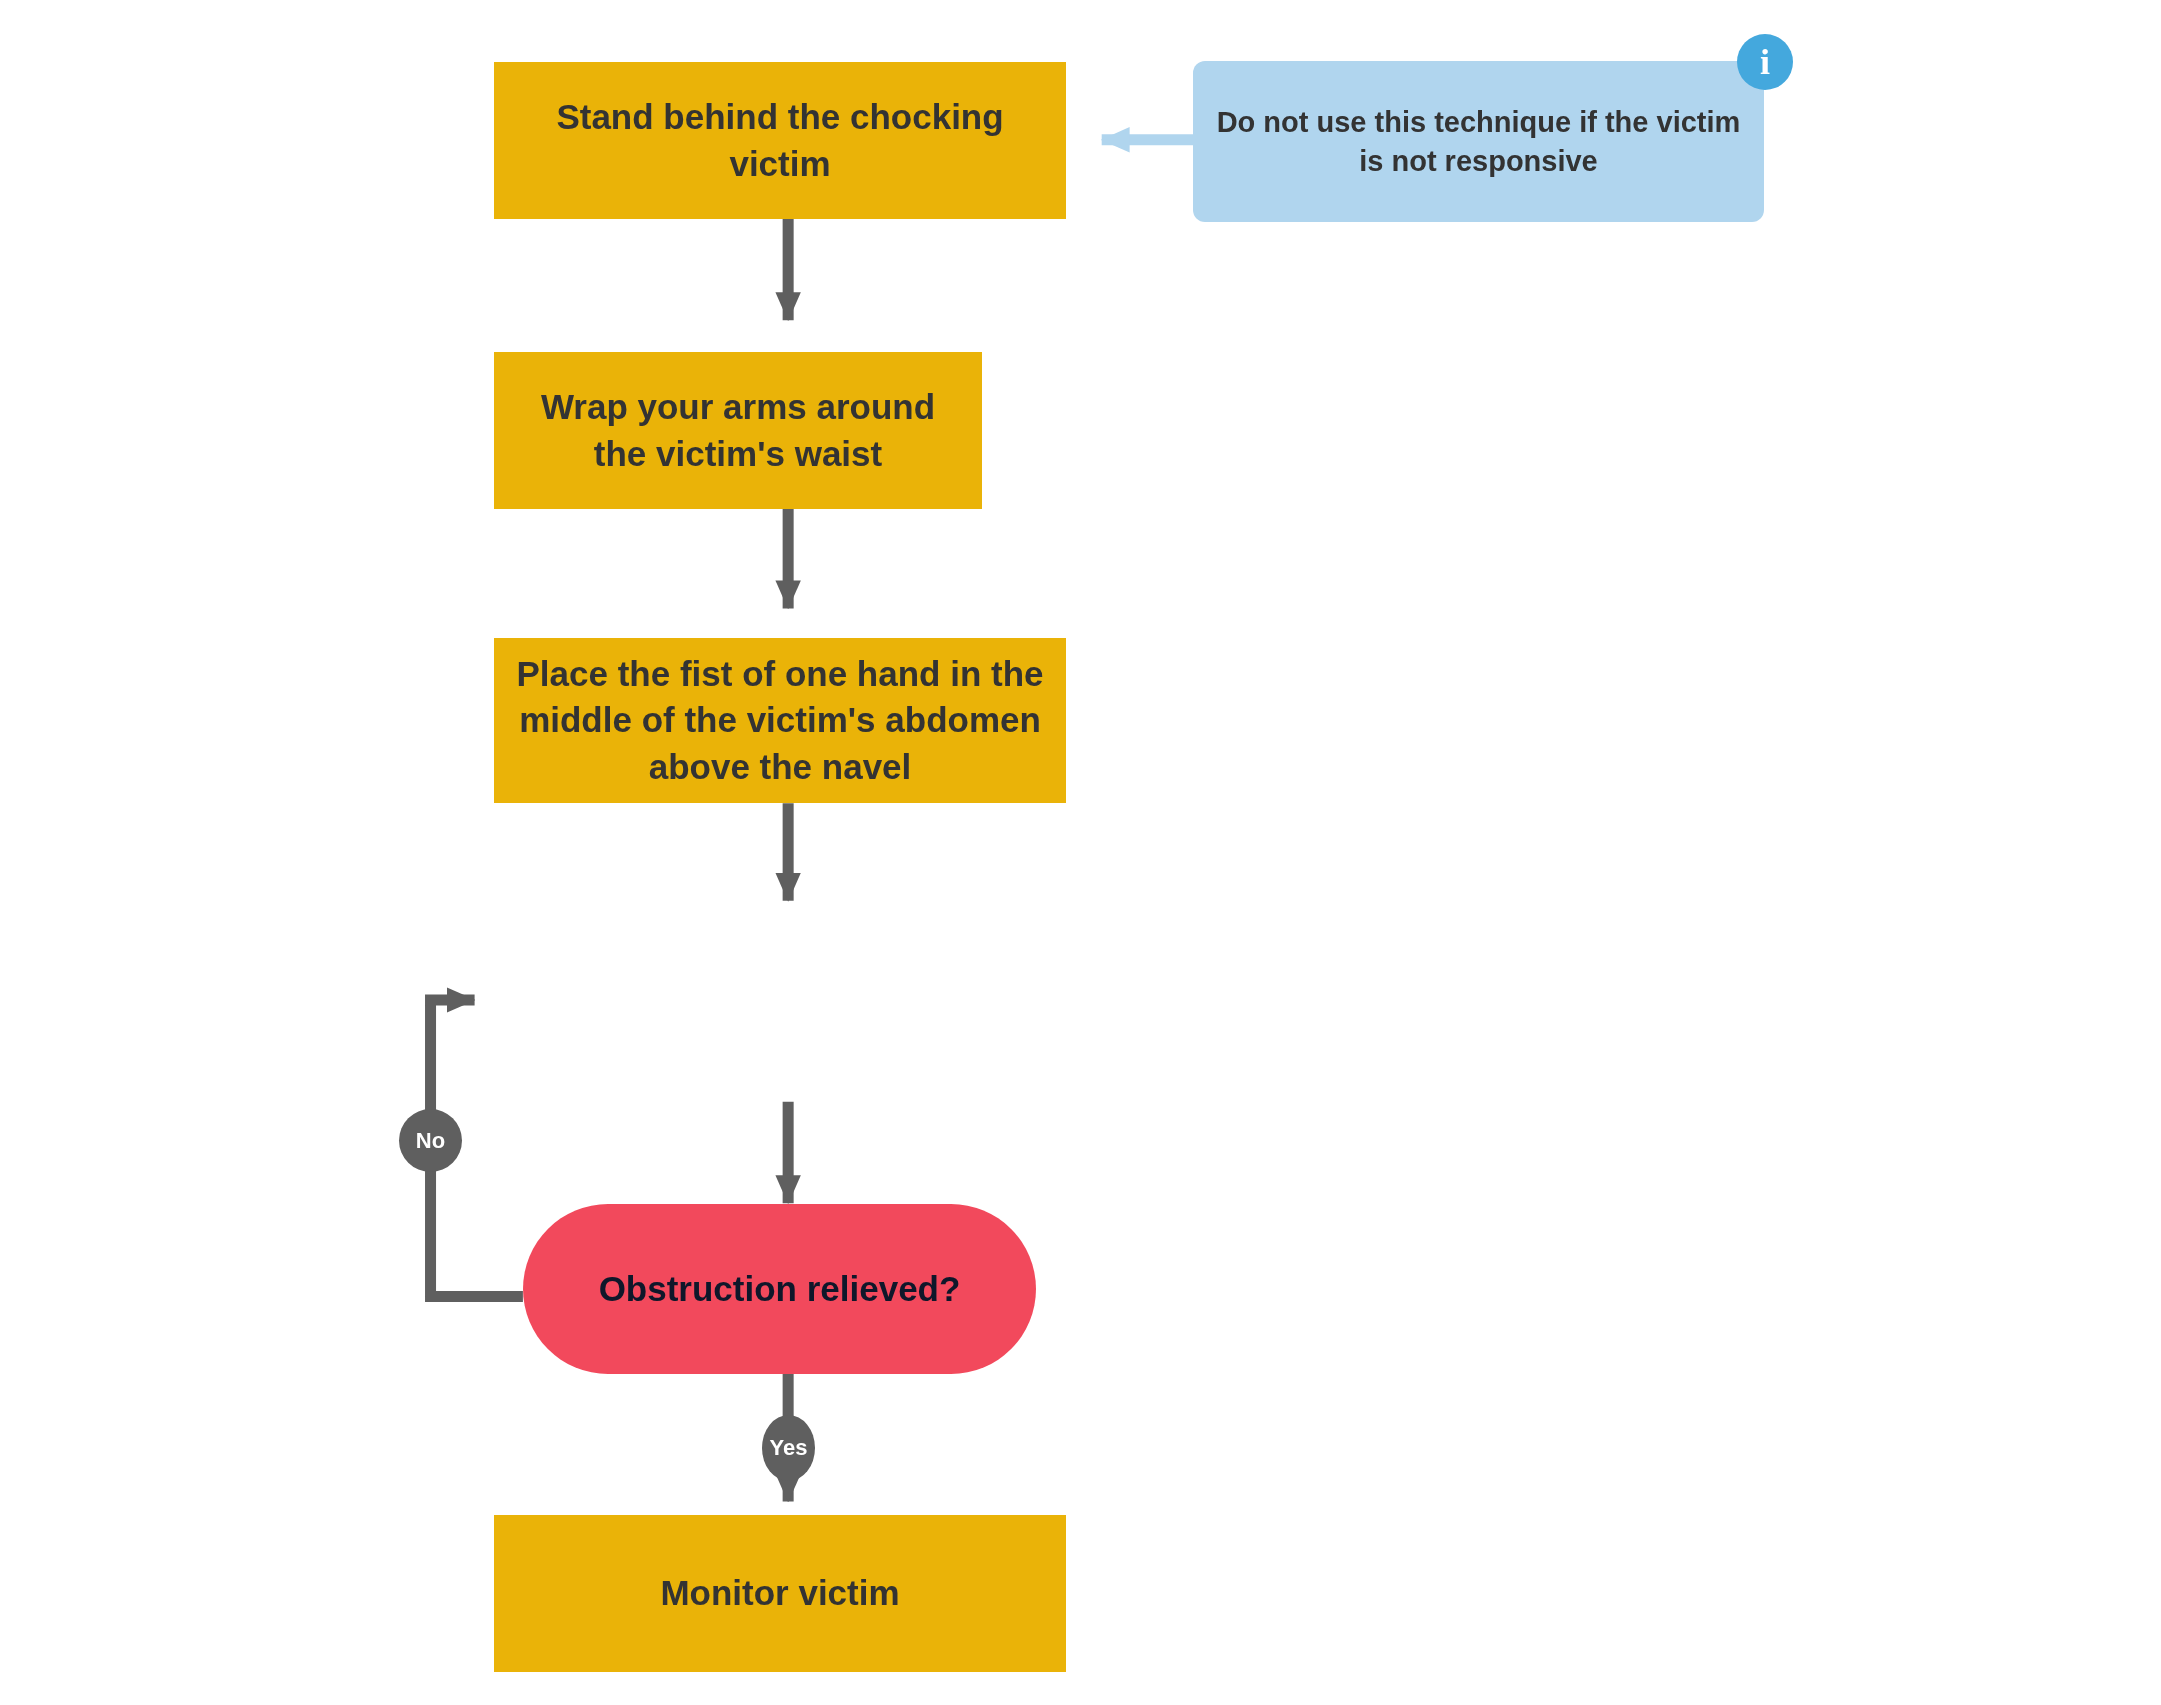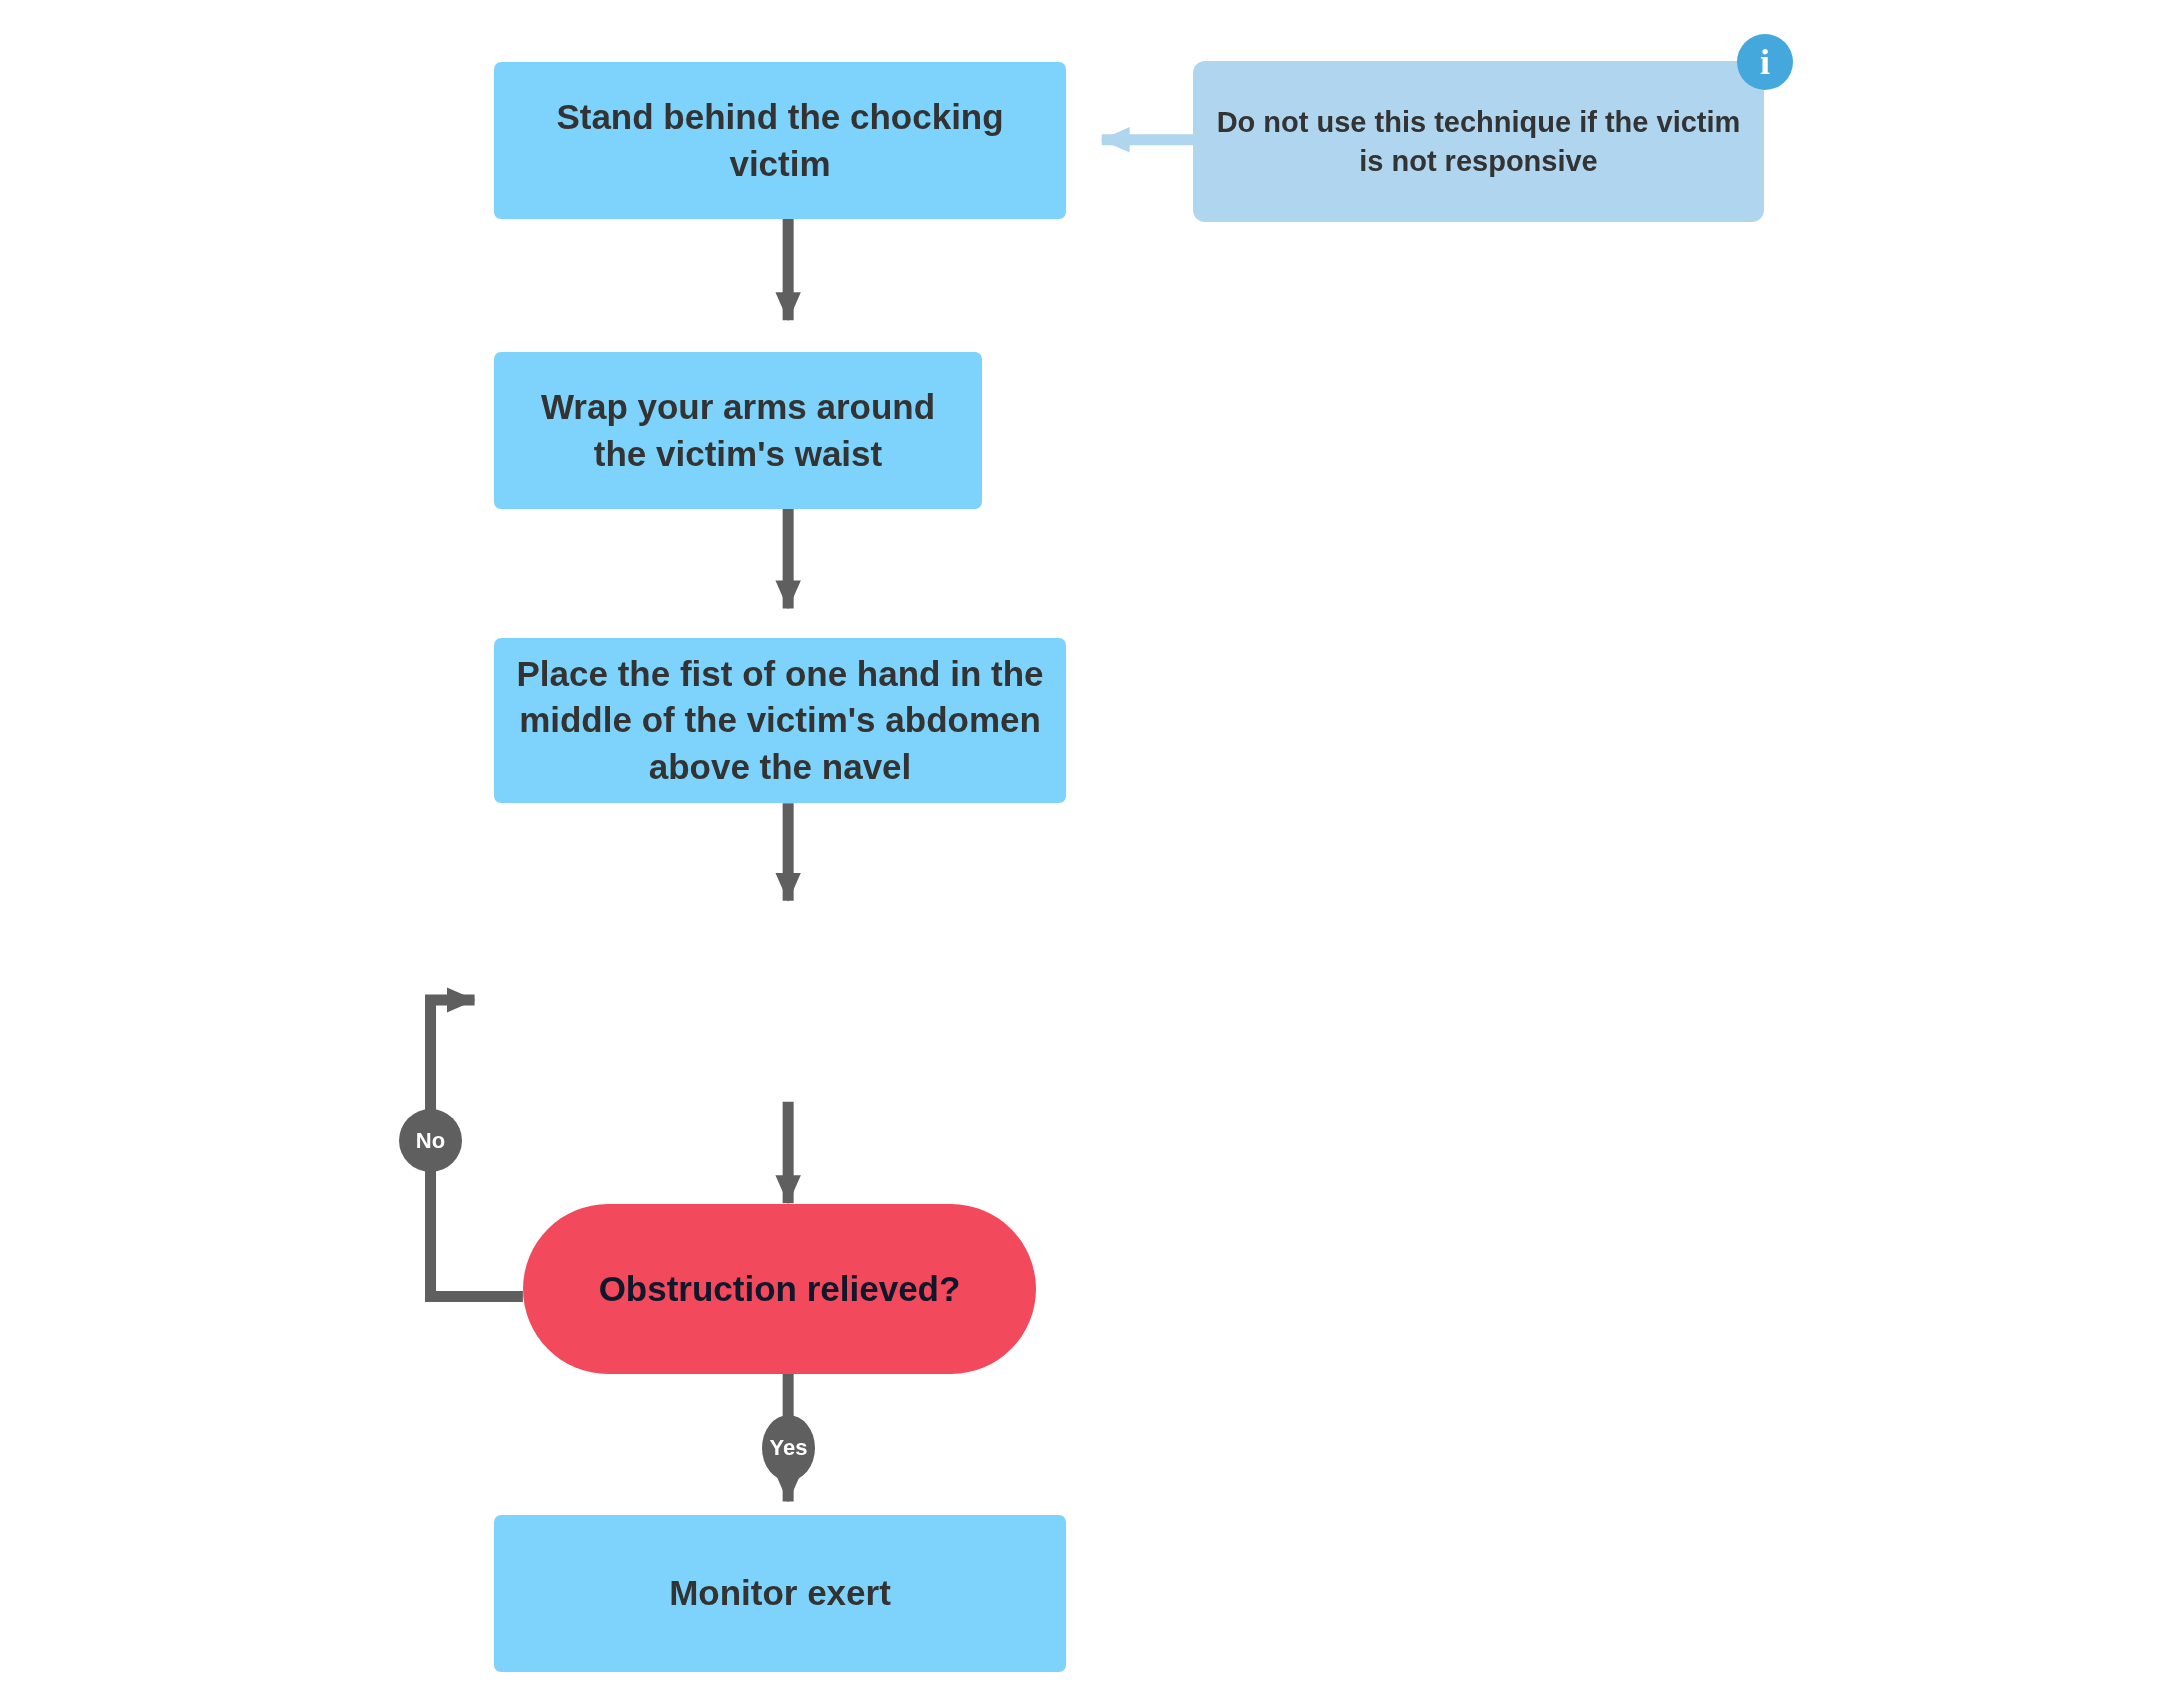--- a/index.html
+++ b/index.html
@@ -29,23 +29,23 @@
     box-sizing: border-box;
     display: flex;
     align-items: center;
     justify-content: center;
     text-align: center;
     font-weight: bold;
     line-height: 1.32;
     padding: 0 22px;
   }
   .node-process {
-    background: #7dd3fc;
+    background: #eab308;
     color: #333333;
-    border-radius: 7px;
+    border-radius: 0;
     font-size: 35px;
   }
   .node-decision {
     background: #f2495c;
     color: #0f172a;
     border-radius: 93px;
     font-size: 35px;
   }
   .node-note {
     background: #b0d5ee;
@@ -149,21 +149,21 @@
   <div class="node node-process" style="left:494px; top:638px; width:572px; height:165px;">
     <span>Place the fist of one hand in the middle of the victim's abdomen above the navel</span>
   </div>
 
 
   <div class="node node-decision" style="left:523px; top:1204px; width:513px; height:170px;">
     <span>Obstruction relieved?</span>
   </div>
 
   <div class="node node-process" style="left:494px; top:1515px; width:572px; height:157px;">
-    <span>Monitor exert</span>
+    <span>Monitor victim</span>
   </div>
 
   <div class="node node-note" style="left:1193px; top:61px; width:571px; height:161px;">
     <span>Do not use this technique if the victim is not responsive</span>
   </div>
 
   <div class="info-badge" style="left:1737px; top:34px;">
     <span>i</span>
   </div>
 

